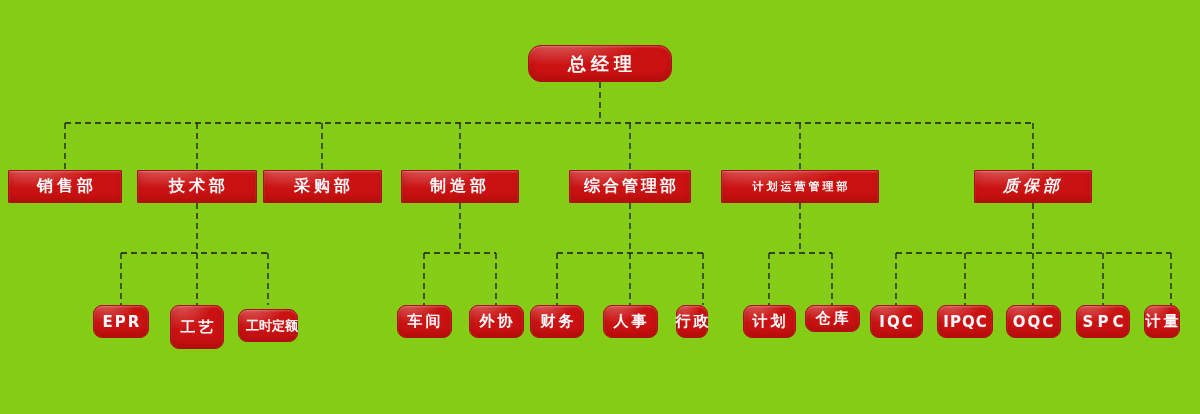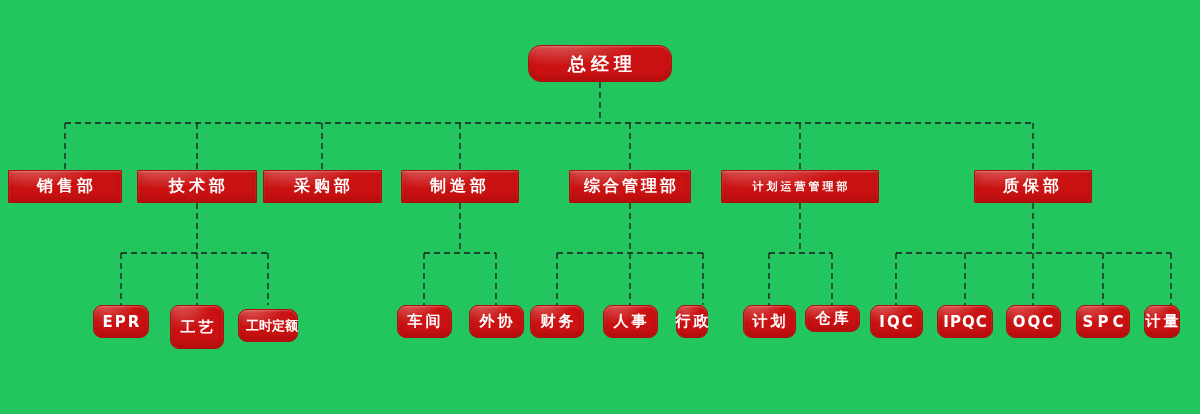--- a/index.html
+++ b/index.html
@@ -25,33 +25,33 @@
     border:1px solid #ad0e0e;
     box-shadow: inset 0 -4px 7px rgba(125,0,0,0.32), inset 0 1px 2px rgba(255,255,255,0.28);
   }
   .lvl1{border-radius:13px;}
   .lvl2{border-radius:1px;}
   .lvl3{border-radius:9px;}
 </style>
 </head>
 <body>
 
-<div id="stage" style="width: 1200px; height: 414px; background: #22c55e;">
+<div id="stage" style="width: 1200px; height: 414px; background: #84cc16;">
   <svg id="connectors" width="1200" height="414" viewBox="0 0 1200 414">
       <path d="M600,82 V123 M65,123 H1033 M65,123 V170 M197,123 V170 M322,123 V170 M460,123 V170 M630,123 V170 M800,123 V170 M1033,123 V170 M197,203 V253 M121,253 H268 M121,253 V305 M197,253 V305 M268,253 V305 M460,203 V253 M424,253 H496 M424,253 V305 M496,253 V305 M630,203 V253 M557,253 H703 M557,253 V305 M630,253 V305 M703,253 V305 M800,203 V253 M769,253 H832 M769,253 V305 M832,253 V305 M1033,203 V253 M896,253 H1171 M896,253 V305 M965,253 V305 M1033,253 V305 M1103,253 V305 M1171,253 V305" fill="none" stroke="#1b1b1b" stroke-width="1.3" stroke-dasharray="6 4"></path>
     </svg>
 
 <div class="node lvl1" style="left: 528px; top: 45px; width: 144px; height: 37px; font-size: 18px; letter-spacing: 5px; padding-left: 5px;">总经理</div>
     <div class="node lvl2" style="left: 8px; top: 170px; width: 114px; height: 33px; font-size: 16px; letter-spacing: 4px; padding-left: 4px;">销售部</div>
     <div class="node lvl2" style="left: 137px; top: 170px; width: 120px; height: 33px; font-size: 16px; letter-spacing: 4px; padding-left: 4px;">技术部</div>
     <div class="node lvl2" style="left: 262.5px; top: 170px; width: 119px; height: 33px; font-size: 16px; letter-spacing: 4px; padding-left: 4px;">采购部</div>
     <div class="node lvl2" style="left: 401px; top: 170px; width: 118px; height: 33px; font-size: 16px; letter-spacing: 4px; padding-left: 0;">制造部</div>
     <div class="node lvl2" style="left: 569px; top: 170px; width: 122px; height: 33px; font-size: 16px; letter-spacing: 3px; padding-left: 3px;">综合管理部</div>
     <div class="node lvl2" style="left: 721px; top: 170px; width: 158px; height: 33px; font-size: 11px; letter-spacing: 3px; padding-left: 3px;">计划运营管理部</div>
-    <div class="node lvl2" style="left: 974px; top: 170px; width: 118px; height: 33px; font-size: 16px; letter-spacing: 4px; ">质保部</div>
+    <div class="node lvl2" style="left: 974px; top: 170px; width: 118px; height: 33px; font-size: 16px; letter-spacing: 4px;  font-style: italic;">质保部</div>
     <div class="node lvl3" style="left: 93px; top: 305px; width: 56px; height: 33px; font-size: 15px; letter-spacing: 2px; padding-left: 2px;">EPR</div>
     <div class="node lvl3" style="left: 170px; top: 305px; width: 54px; height: 44px; font-size: 15px; letter-spacing: 3px; padding-left: 3px;">工艺</div>
     <div class="node lvl3" style="left: 238px; top: 309px; width: 60px; height: 33px; font-size: 13px; letter-spacing: 0px; padding-left: 8px;">工时定额</div>
     <div class="node lvl3" style="left: 396.5px; top: 305px; width: 55px; height: 33px; font-size: 15px; letter-spacing: 3px; padding-left: 3px;">车间</div>
     <div class="node lvl3" style="left: 468.5px; top: 305px; width: 55px; height: 33px; font-size: 15px; letter-spacing: 3px; padding-left: 3px;">外协</div>
     <div class="node lvl3" style="left: 530px; top: 305px; width: 54px; height: 33px; font-size: 15px; letter-spacing: 3px; padding-left: 3px;">财务</div>
     <div class="node lvl3" style="left: 602.5px; top: 305px; width: 55px; height: 33px; font-size: 15px; letter-spacing: 3px; padding-left: 3px;">人事</div>
     <div class="node lvl3" style="left: 676px; top: 305px; width: 32px; height: 33px; font-size: 15px; letter-spacing: 3px; padding-left: 3px;">行政</div>
     <div class="node lvl3" style="left: 742.5px; top: 305px; width: 53px; height: 33px; font-size: 15px; letter-spacing: 3px; padding-left: 3px;">计划</div>
     <div class="node lvl3" style="left: 804.5px; top: 305px; width: 55px; height: 27px; font-size: 15px; letter-spacing: 3px; padding-left: 3px;">仓库</div>

